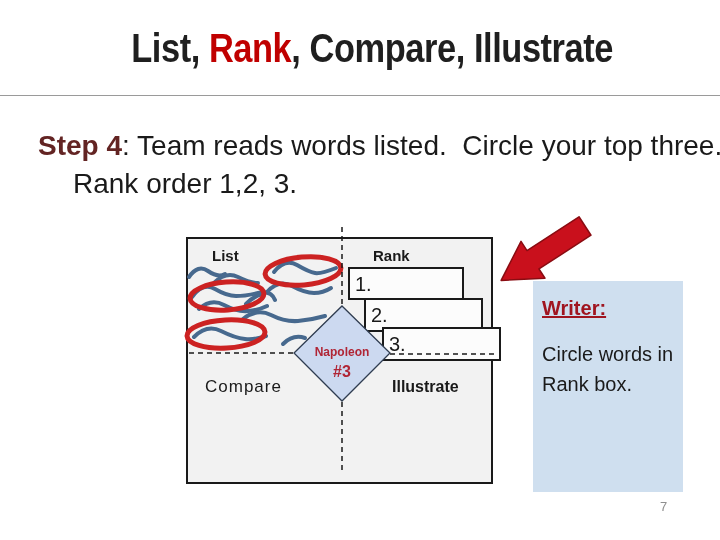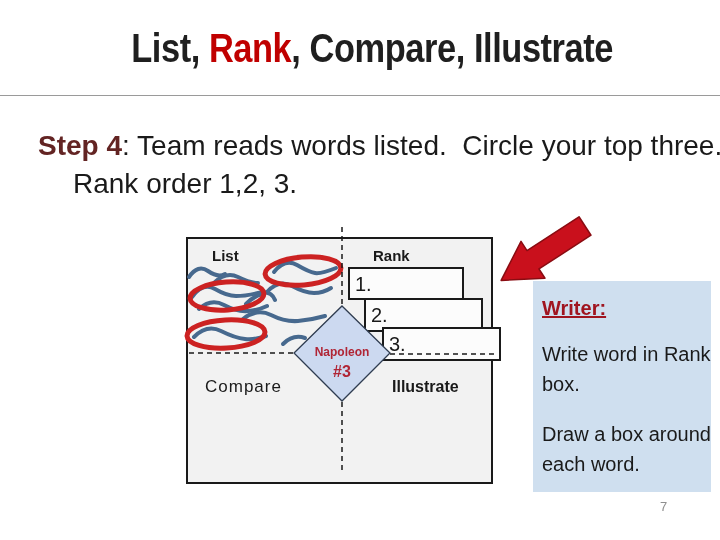--- a/index.html
+++ b/index.html
@@ -28,21 +28,21 @@
   .rank-box{fill:#fcfcfc;stroke:var(--box_border);stroke-width:2;}
   .rank-label{font-family:"Liberation Sans",sans-serif;font-size:20px;fill:var(--body_text);}
   .quad-label{font-family:"Liberation Sans",sans-serif;font-size:15px;font-weight:700;fill:var(--body_text);}
   .quad-label-light{font-family:"Liberation Sans",sans-serif;font-size:17px;font-weight:400;letter-spacing:1px;fill:var(--body_text);}
   .quad-label-semi{font-family:"Liberation Sans",sans-serif;font-size:16px;font-weight:600;fill:var(--body_text);}
   .diamond{fill:var(--diamond_fill);stroke:var(--diamond_border);stroke-width:1.3;}
   .diamond-word{font-family:"Liberation Sans",sans-serif;font-size:12px;font-weight:700;fill:var(--diamond_text);text-anchor:middle;}
   .diamond-rank{font-family:"Liberation Sans",sans-serif;font-size:16px;font-weight:700;fill:var(--diamond_text);text-anchor:middle;}
   .arrow{fill:var(--arrow_red);stroke:var(--arrow_edge);stroke-width:1.5;stroke-linejoin:round;}
   .note{
-    position:absolute;left:533px;top:281px;width:178px;height:211px;background:var(--note_bg);
+    position:absolute;left:533px;top:281px;width:150px;height:211px;background:var(--note_bg);
     box-sizing:border-box;padding:12px 0 0 9px;font-size:20px;line-height:30px;color:var(--body_text);
   }
   .note .note-heading{margin:0 0 16px 0;font-size:20px;font-weight:700;color:var(--writer_red);text-decoration:underline;}
   .note p{margin:0 0 20px 0;}
   .pagenum{position:absolute;left:660px;top:499px;font-size:13px;color:var(--page_number_gray);}
 </style>
 </head>
 <body>
 
 <div class="slide">
@@ -105,19 +105,18 @@
       <text class="diamond-rank" x="342" y="377">#3</text>
     </g>
 
     <g transform="translate(585,226) rotate(147)">
       <polygon class="arrow" points="0,-11 62,-11 62,-22 100,0 62,22 62,11 0,11"></polygon>
     </g>
   </svg>
 
   <div class="note">
     <div class="note-heading">Writer:</div>
-    <p>Write word in Rank box.</p>
-    <p>Draw a box around each word.</p>
+    <p>Circle words in Rank box.</p>
   </div>
 
   <div class="pagenum">7</div>
 
 </div>
 
 </body></html>

